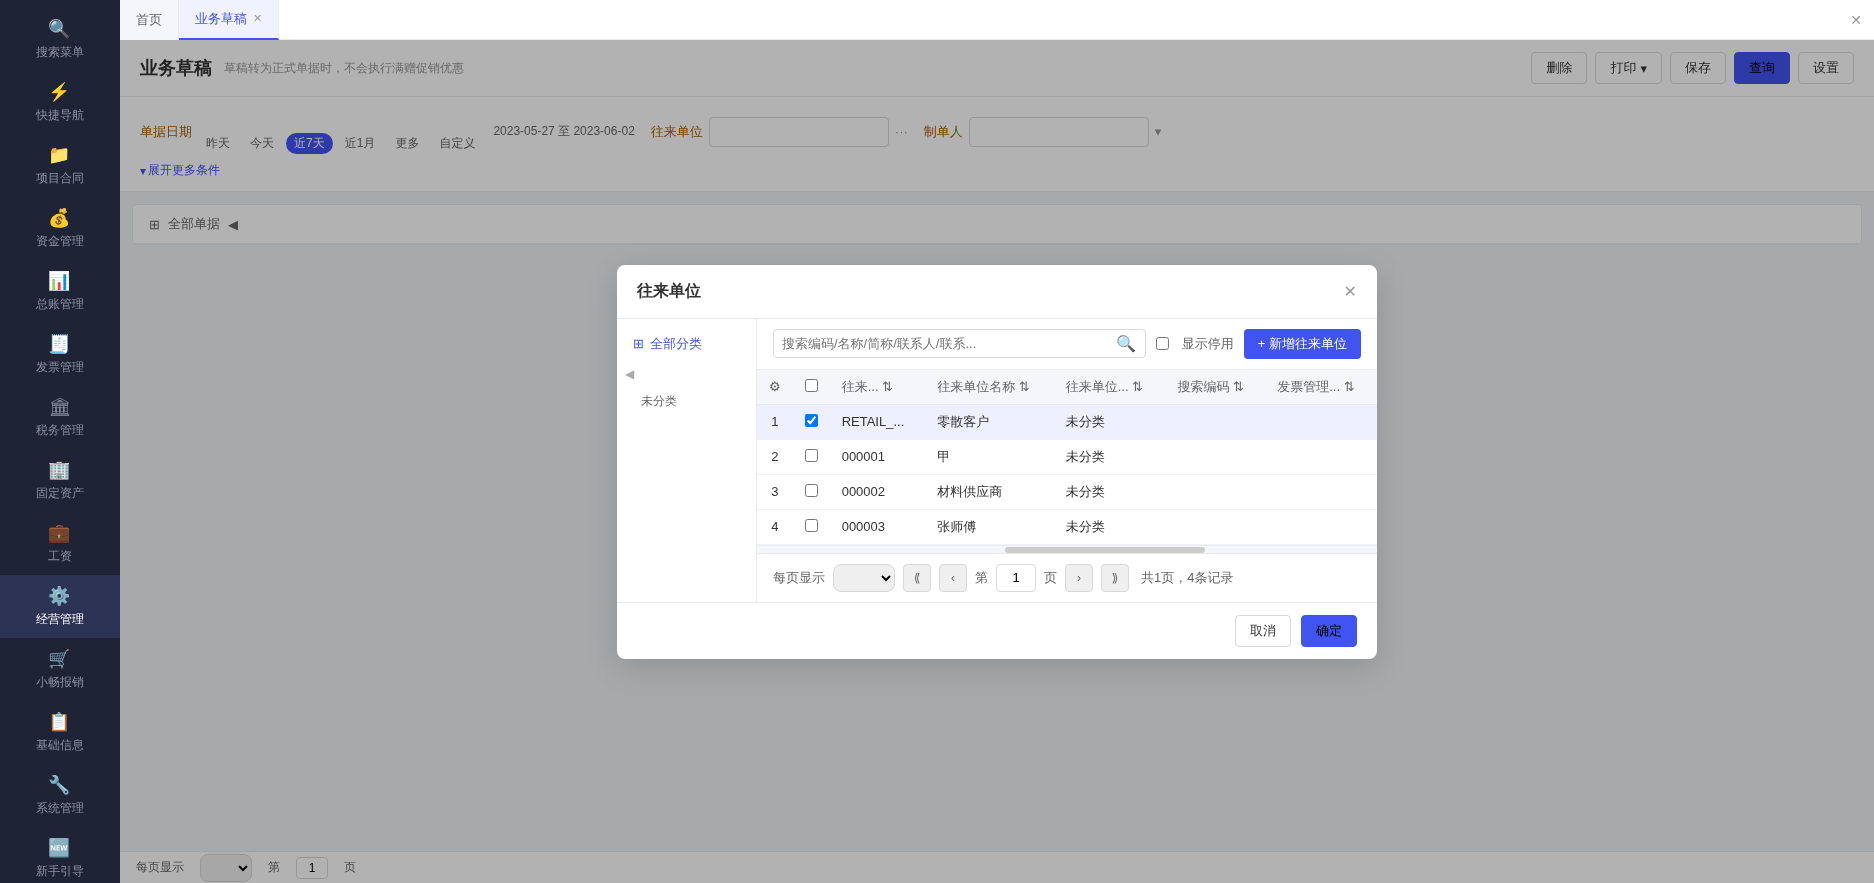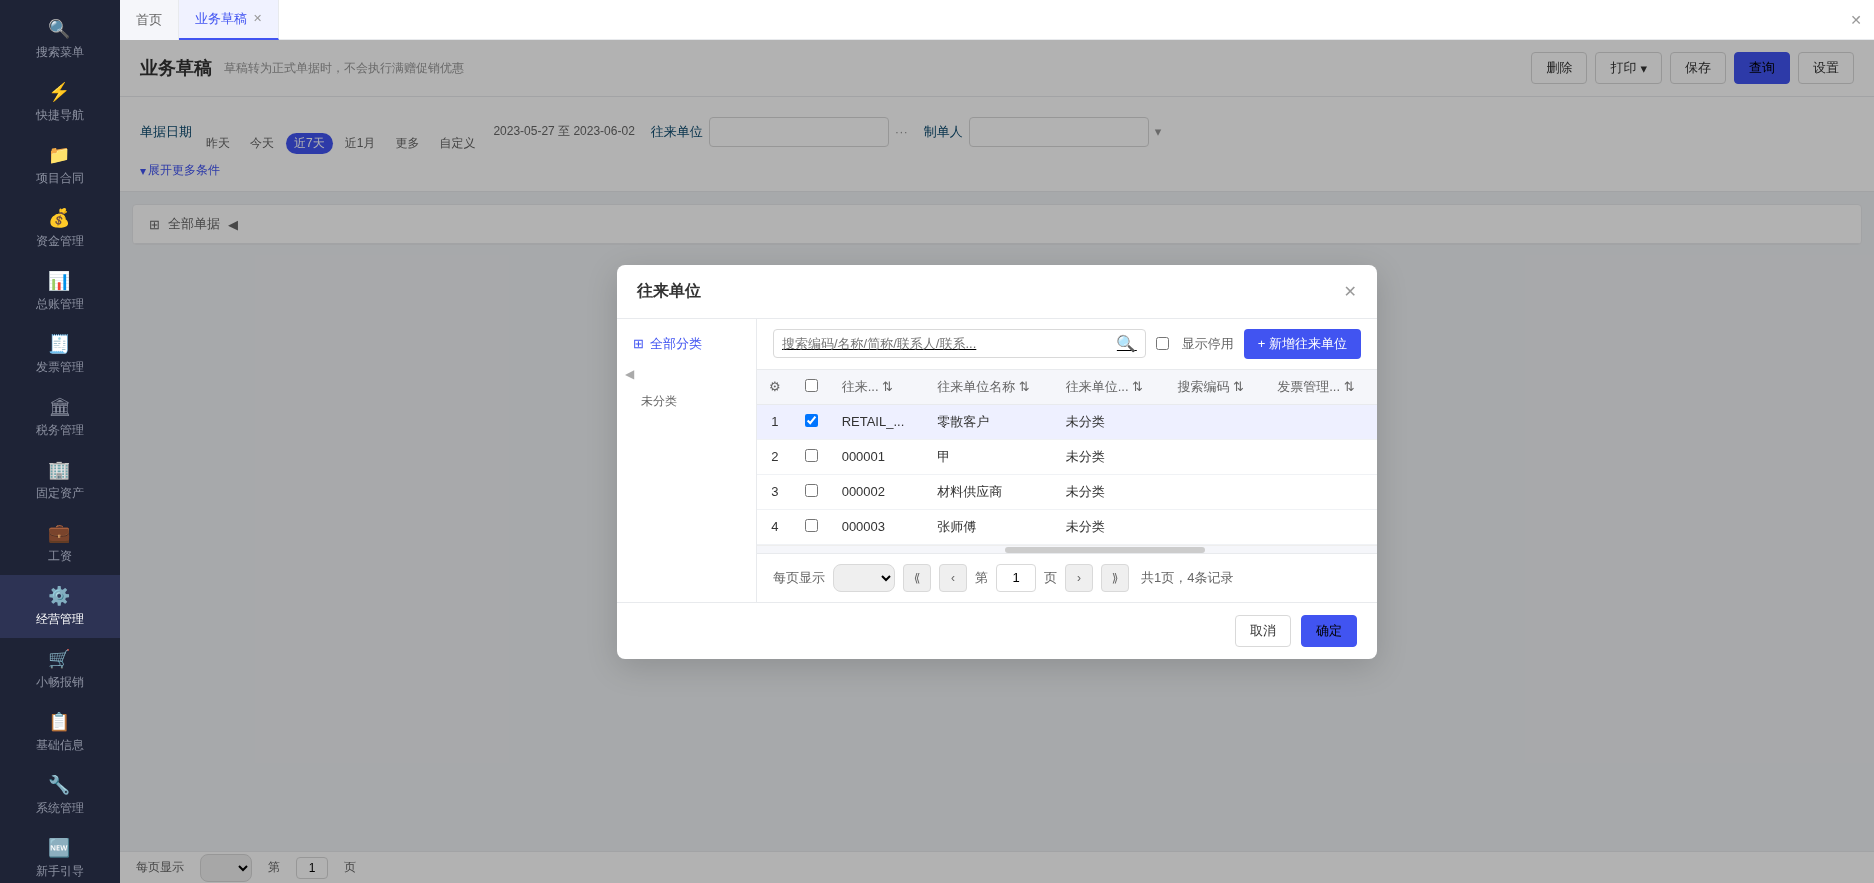--- a/index.html
+++ b/index.html
@@ -110,21 +110,21 @@
       padding: 12px 20px;
       border-bottom: 1px solid #e8eaed;
     }
     .filter-row {
       display: flex;
       align-items: center;
       gap: 16px;
       flex-wrap: wrap;
     }
     .filter-item { display: flex; align-items: center; gap: 6px; font-size: 13px; }
-    .filter-label { color: #0c4a6e; white-space: nowrap; }
+    .filter-label { color: #a16207; white-space: nowrap; }
     .filter-dates { display: flex; align-items: center; gap: 4px; margin-top: 24px; }
     .date-btn {
       padding: 2px 8px;
       font-size: 12px;
       cursor: pointer;
       border-radius: 3px;
       color: #666;
     }
     .date-btn.active { background: #4154f1; color: #fff; border-radius: 12px; }
     .filter-input {
@@ -235,21 +235,20 @@
       border-bottom: 1px solid #e8eaed;
     }
     .search-box {
       display: flex;
       align-items: center;
       border: 1px solid #d9d9d9;
       border-radius: 4px;
       padding: 4px 8px;
       gap: 6px;
       flex: 1;
-      text-decoration: underline;
     }
     .search-box input {
       border: none;
       outline: none;
       font-size: 13px;
       flex: 1;
       color: #999;
     }
     .checkbox-label { display: flex; align-items: center; gap: 13px; font-size: 13px; color: #666; cursor: pointer; }
 

